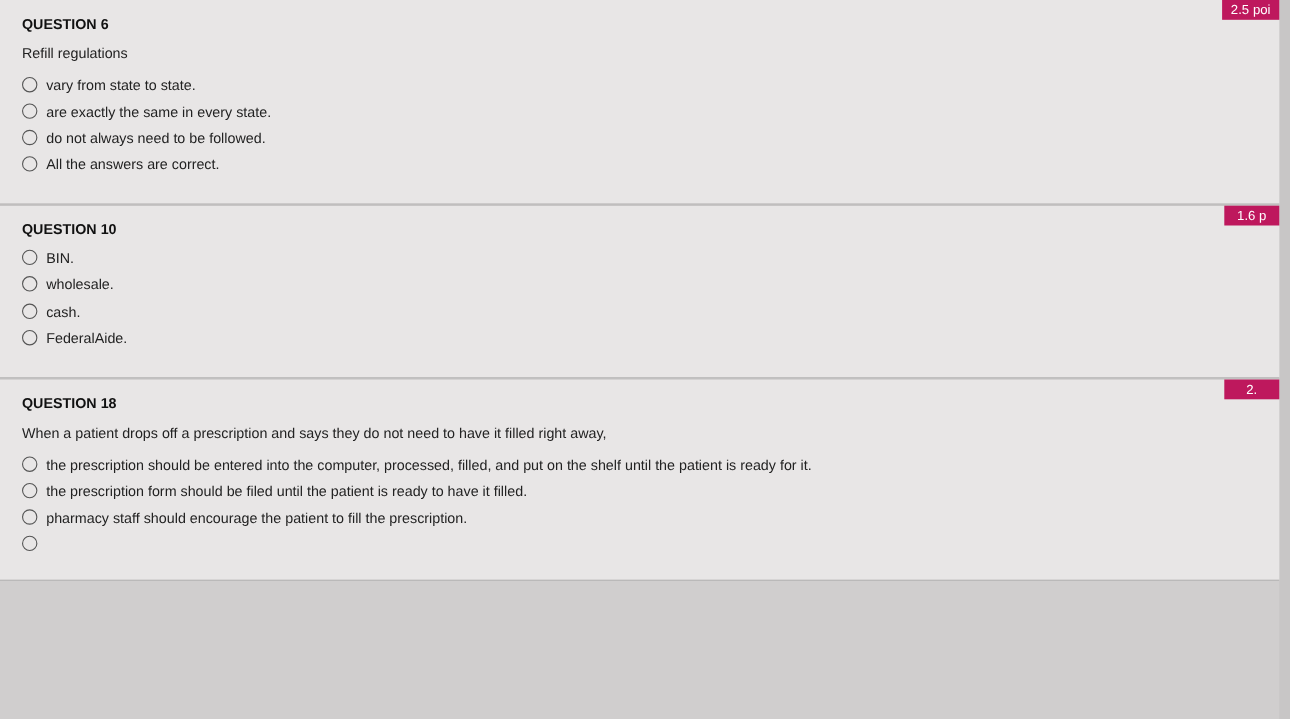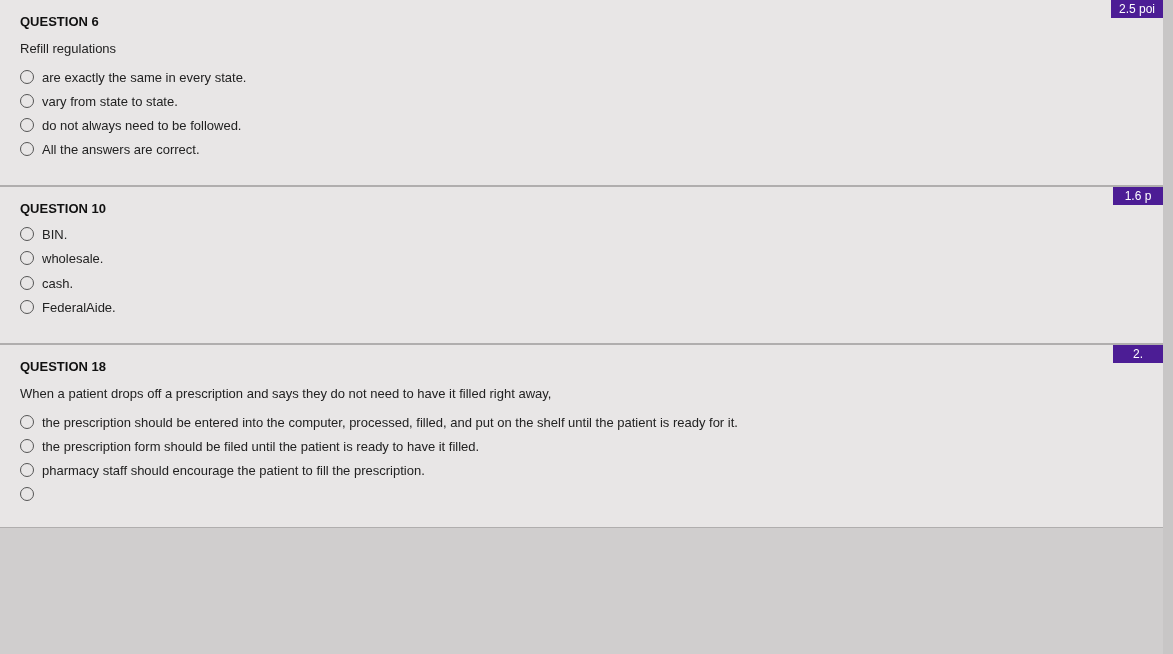--- a/index.html
+++ b/index.html
@@ -44,21 +44,21 @@
       margin-bottom: 10px;
     }
 
     .question-title {
       font-weight: bold;
       font-size: 13px;
       color: #111;
     }
 
     .points-badge {
-      background-color: #4c1d95;
+      background-color: #be185d;
       color: #fff;
       font-size: 12px;
       padding: 2px 8px;
       position: absolute;
       right: 0;
       top: 0;
       min-width: 50px;
       text-align: center;
     }
 
@@ -107,25 +107,25 @@
   <div class="main-content">
 
     <div class="question-block">
       <div class="question-header">
         <span class="question-title">QUESTION 6</span>
         <span class="points-badge">2.5 poi</span>
       </div>
       <div class="question-text">Refill regulations</div>
       <div class="option-row">
         <span class="radio-circle"></span>
-        <span>are exactly the same in every state.</span>
+        <span>vary from state to state.</span>
       </div>
       <div class="option-row">
         <span class="radio-circle"></span>
-        <span>vary from state to state.</span>
+        <span>are exactly the same in every state.</span>
       </div>
       <div class="option-row">
         <span class="radio-circle"></span>
         <span>do not always need to be followed.</span>
       </div>
       <div class="option-row">
         <span class="radio-circle"></span>
         <span>All the answers are correct.</span>
       </div>
     </div>

